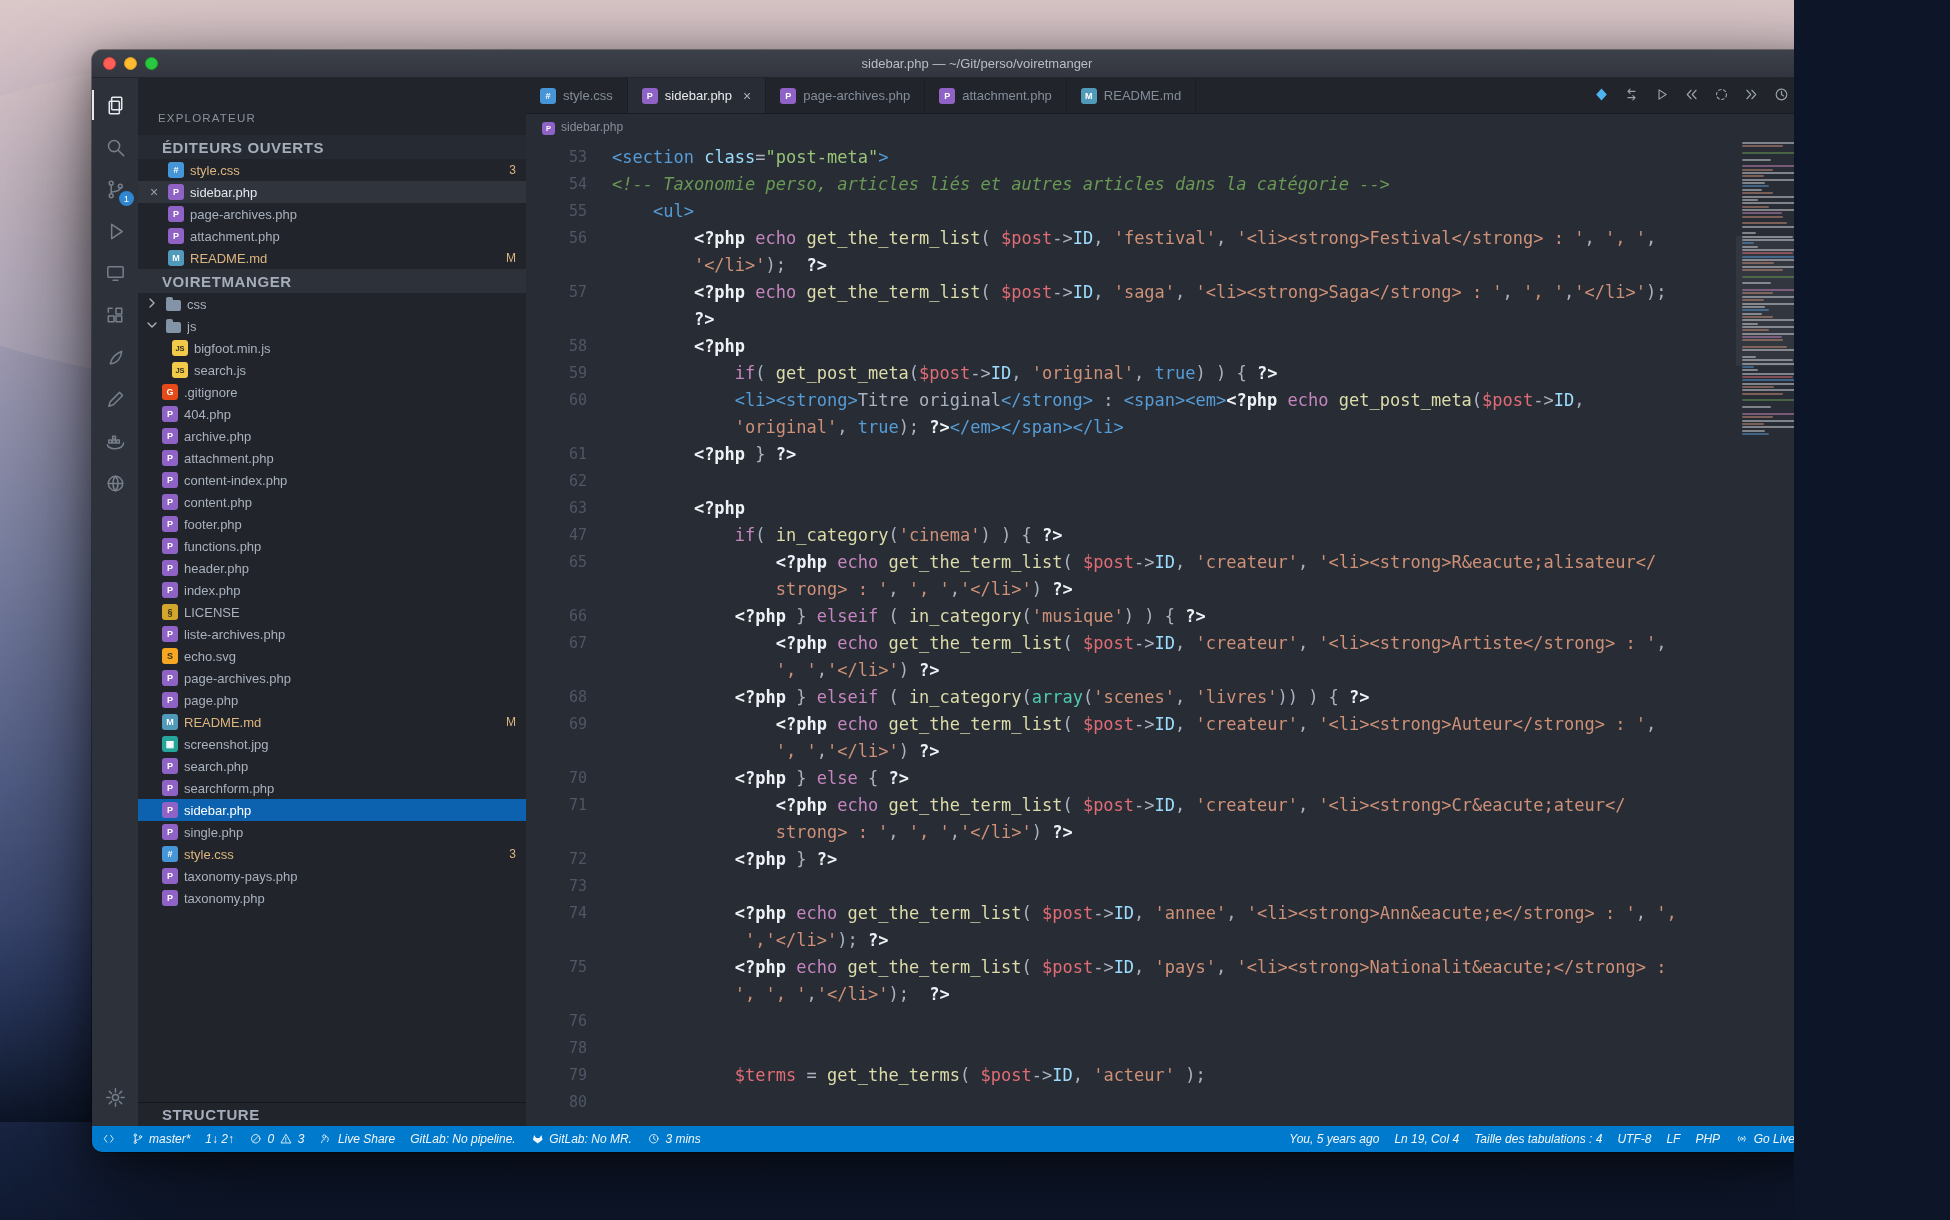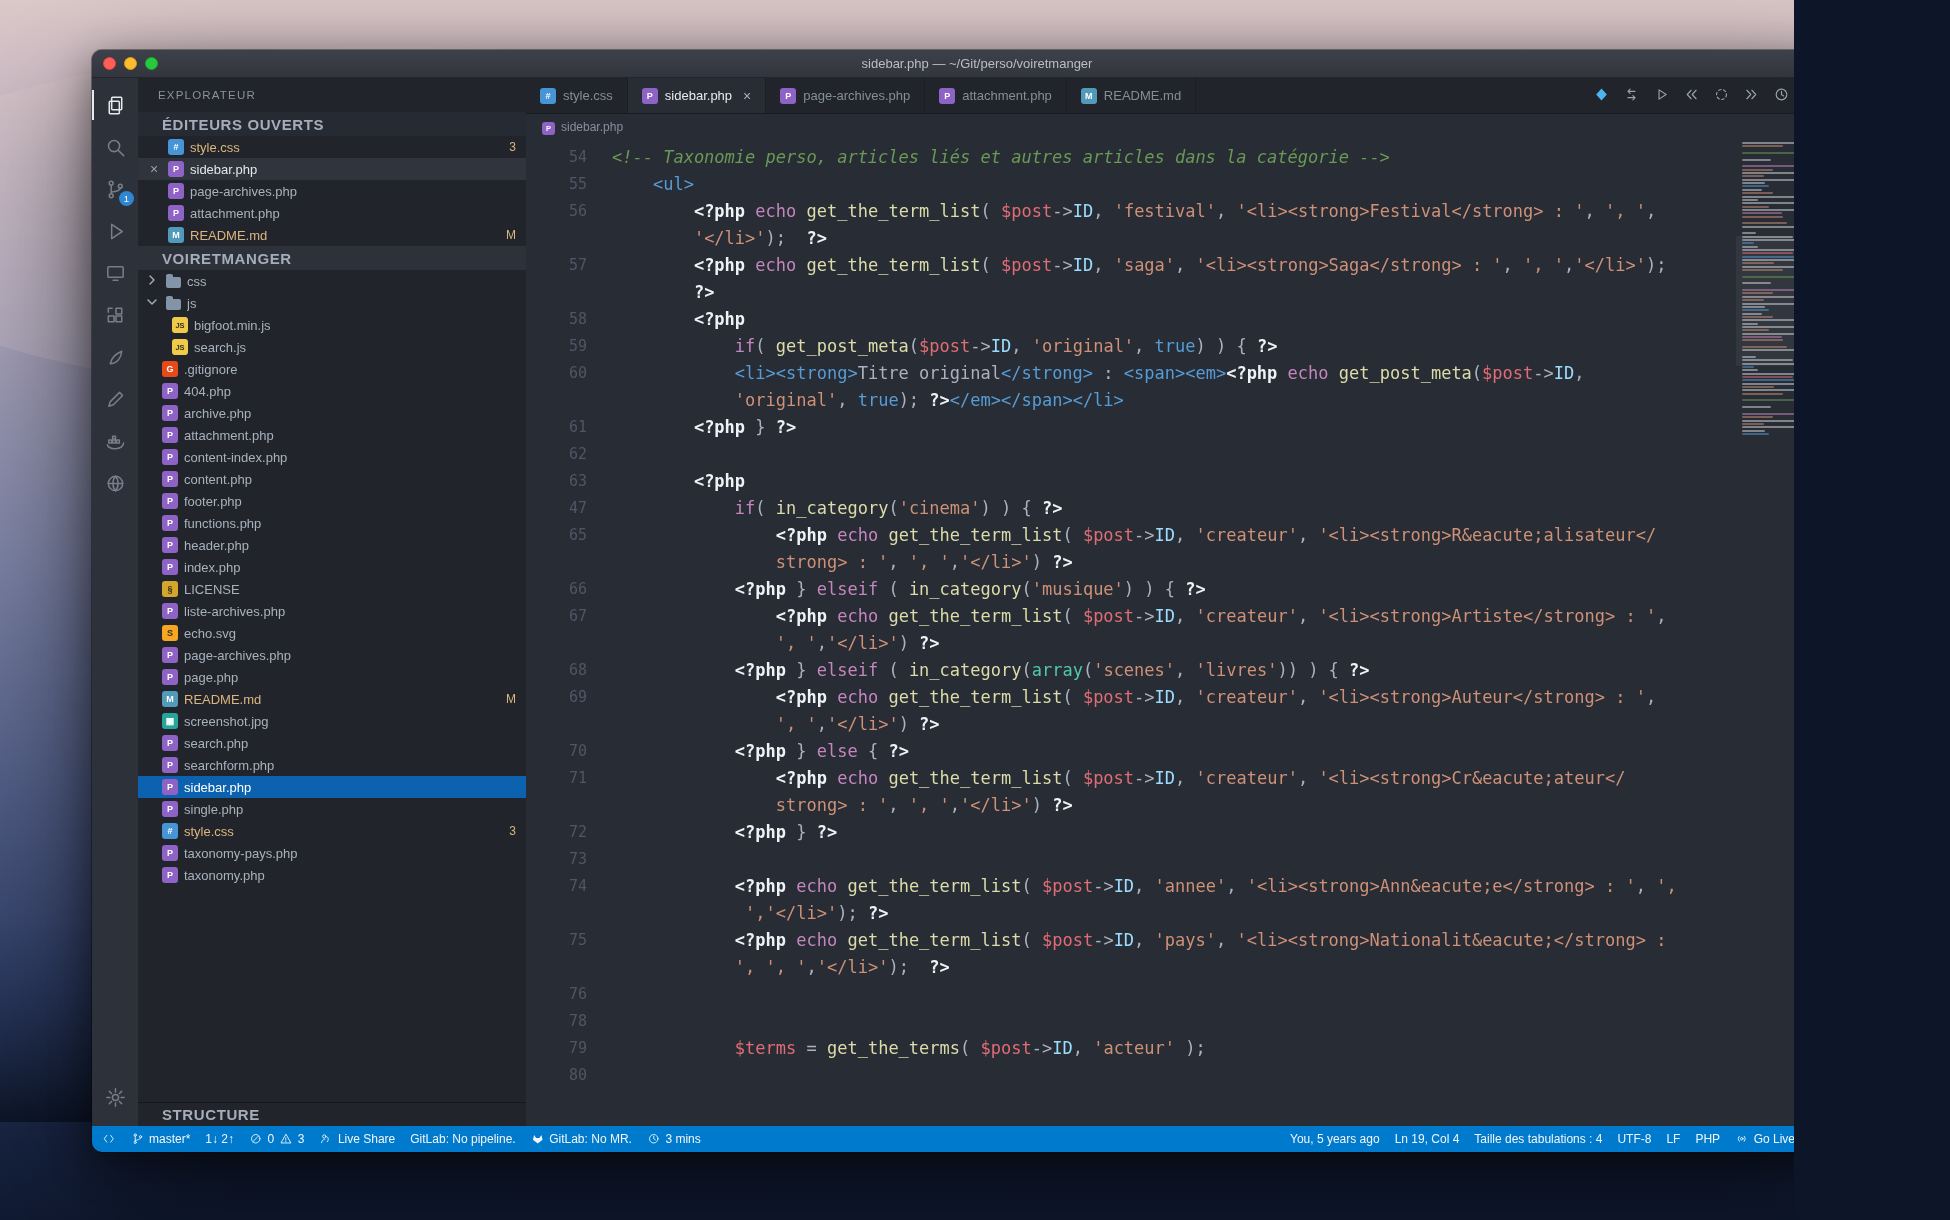--- a/index.html
+++ b/index.html
@@ -24,21 +24,21 @@
   .act-item { width:46px; height:42px; display:flex; align-items:center; justify-content:center; color:#767e8a; position:relative; }
   .act-item svg { width:23px; height:23px; }
   .act-item.active { color:#e6e9ed; }
   .act-item.active::before { content:""; position:absolute; left:0; top:6px; bottom:6px; width:2px; background:#e6e9ed; }
   .act-badge { position:absolute; right:4px; bottom:4px; min-width:15px; height:15px; border-radius:8px; background:#2f86d1;
                color:#fff; font-size:9.5px; display:flex; align-items:center; justify-content:center; padding:0 3px; }
   #act-bottom { margin-top:auto; margin-bottom:8px; }
   
   #sidebar { width:388px; flex:none; background:#21252b; display:flex; flex-direction:column; position:relative; font-size:13px; }
   #sb-title { height:34px; flex:none; display:flex; align-items:center; padding-left:20px; font-size:11.5px;
-              letter-spacing:1.2px; color:#8a919d; }
+              letter-spacing:1.2px; color:#8a919d;margin-top:23px; }
   .sec-head { height:24px; flex:none; display:flex; align-items:center; gap:3px; padding-left:5px; background:#262b33;
               font-size:15px; font-weight:bold; letter-spacing:.6px; color:#a6adba; }
   .sec-head .tw { width:16px; height:16px; color:#9aa1ab; }
   .tw svg { width:16px; height:16px; }
   .tw.open svg { transform:rotate(90deg); }
   .oe-row, .tree-row { height:22px; display:flex; align-items:center; gap:6px; color:#a9b1bd; padding-right:10px; }
   .oe-row { padding-left:8px; }
   .oe-row.active { background:#2f343d; color:#e3e6ea; }
   .oe-close { width:16px; text-align:center; color:#9aa1ab; font-size:14px; line-height:16px; }
   .oe-spacer { width:16px; }
@@ -71,21 +71,21 @@
   .tk-w{color:#abb2bf} .tk-t{color:#569cd6} .tk-a{color:#9cdcfe} .tk-g{color:#98c379}
   .tk-s{color:#ce9178} .tk-c{color:#6a9955;font-style:italic} .tk-p{color:#eef1f5;font-weight:bold}
   .tk-k{color:#c586c0} .tk-f{color:#dcdcaa} .tk-v{color:#e06c75} .tk-i{color:#9cdcfe}
   .tk-y{color:#4ec9b0} .tk-b{color:#569cd6}
   #minimap { position:absolute; top:2px; right:16px; width:104px; }
   .mbar { height:2px; margin-bottom:1.35px; border-radius:1px; }
   #mm-slider { position:absolute; top:96px; right:10px; width:116px; height:130px; background:rgba(255,255,255,.05); }
   #vthumb { position:absolute; top:32px; right:2px; width:8px; height:300px; background:rgba(160,170,185,.30); border-radius:4px; }
   
   #statusbar { height:26px; flex:none; background:#007acc; display:flex; align-items:center; justify-content:space-between;
-               padding:0 10px; color:#f2f6fa; font-size:12px; }
+               padding:0 10px; color:#f2f6fa; font-size:12px;font-style:italic; }
   .sgroup { display:flex; align-items:center; gap:15px; }
   .sitem { display:flex; align-items:center; gap:5px; white-space:nowrap; }
   .sitem .icn svg { width:13.5px; height:13.5px; }
   .icn { display:inline-flex; }
 </style>
 </head>
 <body>
 <div id="screen">
 
   <svg id="wall" viewBox="0 0 1950 1220" preserveAspectRatio="none">
@@ -454,20 +454,21 @@
                   </svg>
                 </span></span>
             </div>
         </div>
         <div id="breadcrumb">
           <span id="crumb-icon"><span class="fico" style="background: rgb(142, 99, 197); color: rgb(255, 255, 255);">P</span></span>
           <span>sidebar.php</span>
         </div>
         <div id="code-area">
           <div id="code-rows">
+              <div class="crow"><span class="ln">53</span><span class="cl"><span class="tk-t">&lt;section</span><span class="tk-w"> </span><span class="tk-a">class</span><span class="tk-w">=</span><span class="tk-g">"post-meta"</span><span class="tk-t">&gt;</span></span></div>
               <div class="crow"><span class="ln">54</span><span class="cl"><span class="tk-c">&lt;!-- Taxonomie perso, articles liés et autres articles dans la catégorie --&gt;</span></span></div>
               <div class="crow"><span class="ln">55</span><span class="cl"><span class="tk-w">    </span><span class="tk-t">&lt;ul&gt;</span></span></div>
               <div class="crow"><span class="ln">56</span><span class="cl"><span class="tk-w">        </span><span class="tk-p">&lt;?php</span><span class="tk-w"> </span><span class="tk-k">echo</span><span class="tk-w"> </span><span class="tk-f">get_the_term_list</span><span class="tk-w">( </span><span class="tk-v">$post</span><span class="tk-w">-&gt;</span><span class="tk-i">ID</span><span class="tk-w">, </span><span class="tk-s">'festival'</span><span class="tk-w">, </span><span class="tk-s">'&lt;li&gt;&lt;strong&gt;Festival&lt;/strong&gt; : '</span><span class="tk-w">, </span><span class="tk-s">', '</span><span class="tk-w">, </span></span></div>
               <div class="crow"><span class="ln"></span><span class="cl"><span class="tk-w">        </span><span class="tk-s">'&lt;/li&gt;'</span><span class="tk-w">);  </span><span class="tk-p">?&gt;</span></span></div>
               <div class="crow"><span class="ln">57</span><span class="cl"><span class="tk-w">        </span><span class="tk-p">&lt;?php</span><span class="tk-w"> </span><span class="tk-k">echo</span><span class="tk-w"> </span><span class="tk-f">get_the_term_list</span><span class="tk-w">( </span><span class="tk-v">$post</span><span class="tk-w">-&gt;</span><span class="tk-i">ID</span><span class="tk-w">, </span><span class="tk-s">'saga'</span><span class="tk-w">, </span><span class="tk-s">'&lt;li&gt;&lt;strong&gt;Saga&lt;/strong&gt; : '</span><span class="tk-w">, </span><span class="tk-s">', '</span><span class="tk-w">,</span><span class="tk-s">'&lt;/li&gt;'</span><span class="tk-w">);</span></span></div>
               <div class="crow"><span class="ln"></span><span class="cl"><span class="tk-w">        </span><span class="tk-p">?&gt;</span></span></div>
               <div class="crow"><span class="ln">58</span><span class="cl"><span class="tk-w">        </span><span class="tk-p">&lt;?php</span></span></div>
               <div class="crow"><span class="ln">59</span><span class="cl"><span class="tk-w">            </span><span class="tk-k">if</span><span class="tk-w">( </span><span class="tk-f">get_post_meta</span><span class="tk-w">(</span><span class="tk-v">$post</span><span class="tk-w">-&gt;</span><span class="tk-i">ID</span><span class="tk-w">, </span><span class="tk-s">'original'</span><span class="tk-w">, </span><span class="tk-b">true</span><span class="tk-w">) ) { </span><span class="tk-p">?&gt;</span></span></div>
               <div class="crow"><span class="ln">60</span><span class="cl"><span class="tk-w">            </span><span class="tk-t">&lt;li&gt;&lt;strong&gt;</span><span class="tk-w">Titre original</span><span class="tk-t">&lt;/strong&gt;</span><span class="tk-w"> : </span><span class="tk-t">&lt;span&gt;&lt;em&gt;</span><span class="tk-p">&lt;?php</span><span class="tk-w"> </span><span class="tk-k">echo</span><span class="tk-w"> </span><span class="tk-f">get_post_meta</span><span class="tk-w">(</span><span class="tk-v">$post</span><span class="tk-w">-&gt;</span><span class="tk-i">ID</span><span class="tk-w">,</span></span></div>
               <div class="crow"><span class="ln"></span><span class="cl"><span class="tk-w">            </span><span class="tk-s">'original'</span><span class="tk-w">, </span><span class="tk-b">true</span><span class="tk-w">); </span><span class="tk-p">?&gt;</span><span class="tk-t">&lt;/em&gt;&lt;/span&gt;&lt;/li&gt;</span></span></div>

